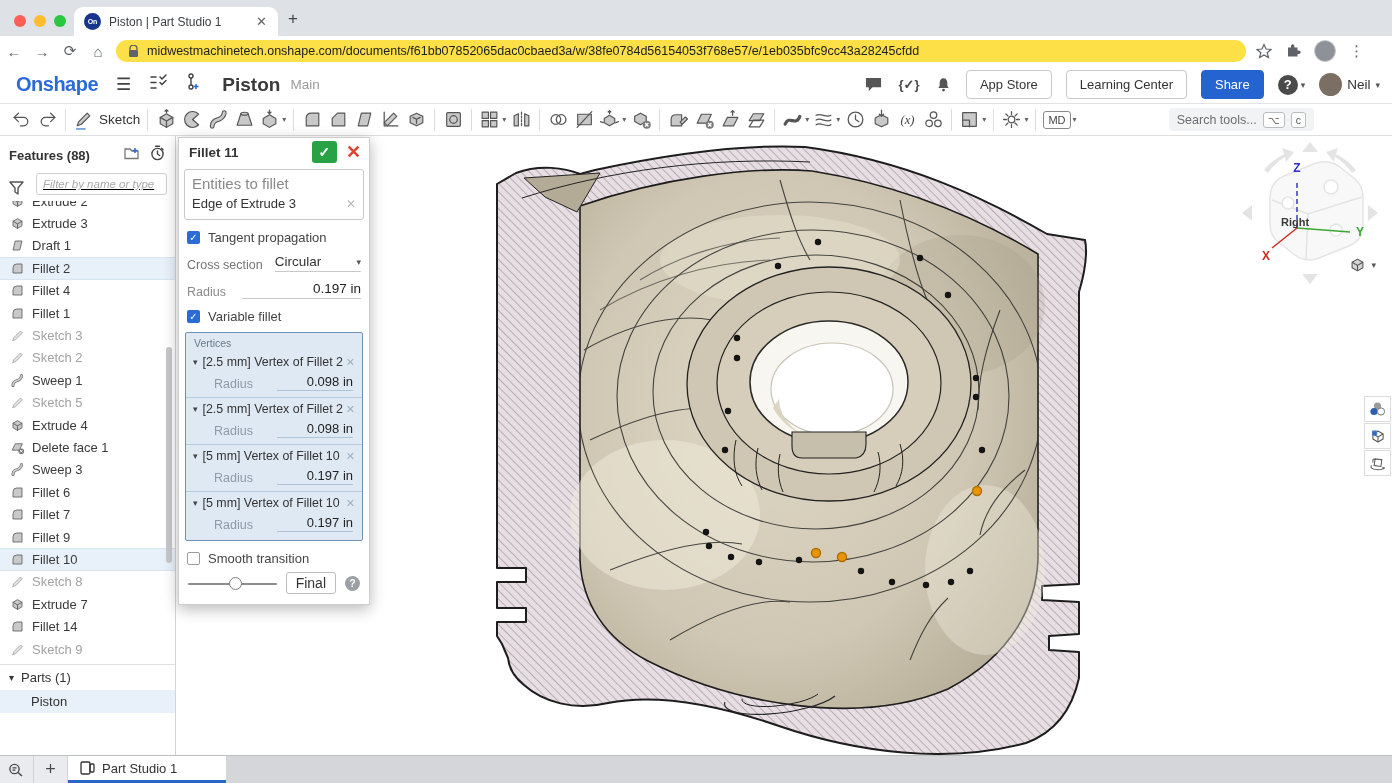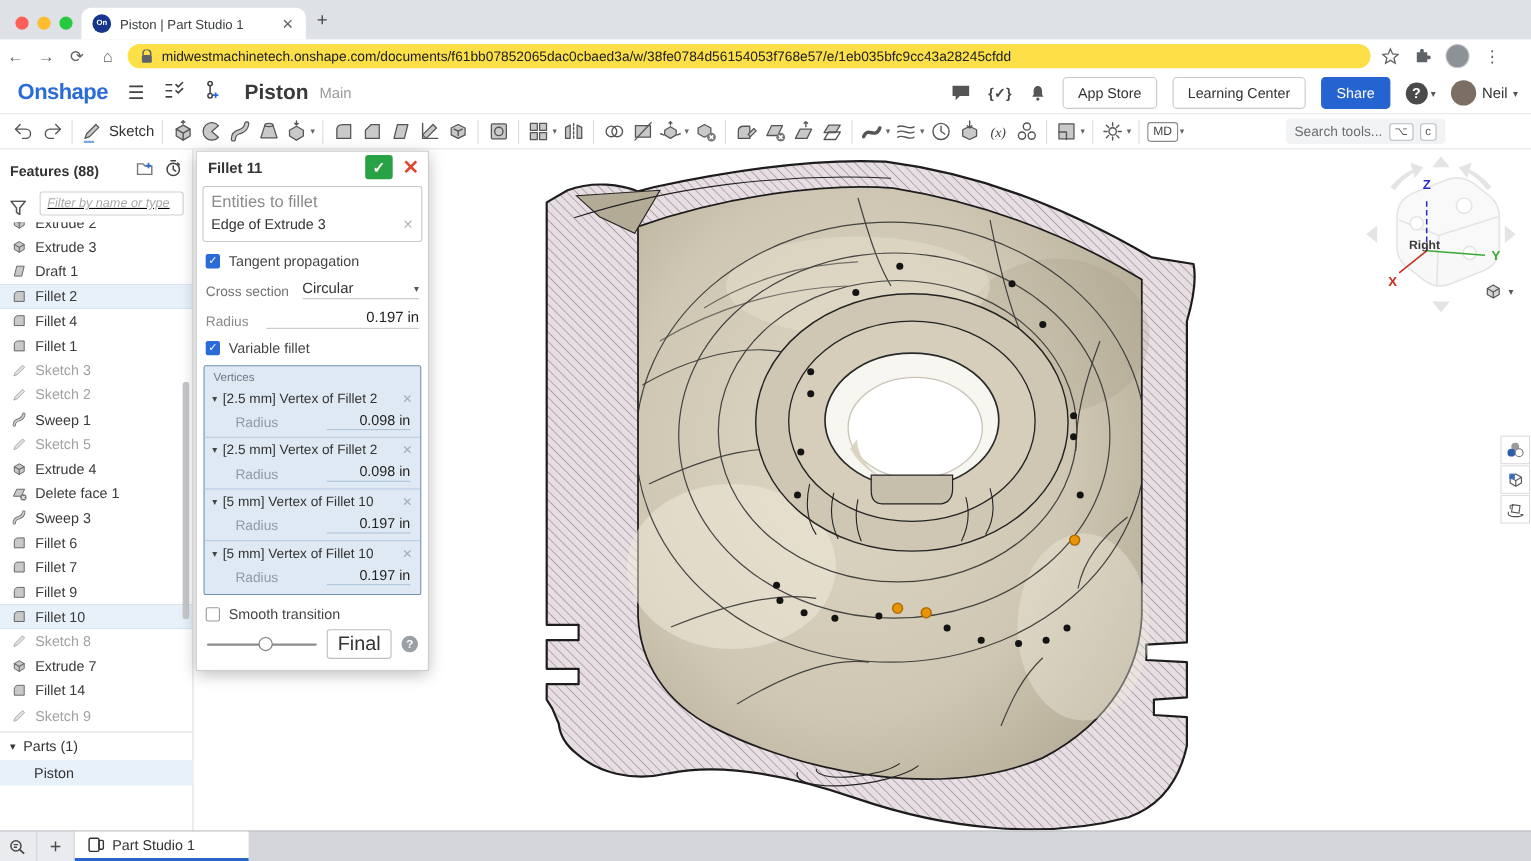--- a/index.html
+++ b/index.html
@@ -65,21 +65,21 @@
   .feat-row.sup .feat-label { color:#a2a2a2; }
   .feat-row.sup svg { opacity:0.55; }
   .feat-ic .f { fill:#c9c9c9; stroke:#666; stroke-width:1.2; stroke-linejoin:round; }
   .feat-ic .s { fill:none; stroke:#666; stroke-width:1.3; stroke-linecap:round; stroke-linejoin:round; }
   .parts-div { border-top:1px solid #e0e0e0; margin-top:4px; }
   .parts-head { display:flex; align-items:center; height:25px; padding-left:9px; gap:7px; font-size:13px; color:#333; }
   .part-row { display:flex; align-items:center; height:23px; padding-left:31px; font-size:13px; color:#333; background:var(--row-highlight); }
   .scroll-thumb { position:absolute; right:3px; top:211px; width:6px; height:216px; background:#c5c7ca; border-radius:3px; }
 
   
-  #dialog { position:absolute; left:178px; top:137px; width:212px; background:#fff; border:1px solid #cdcdcd; box-shadow:0 4px 14px rgba(0,0,0,.28); z-index:5; }
+  #dialog { position:absolute; left:178px; top:137px; width:192px; background:#fff; border:1px solid #cdcdcd; box-shadow:0 4px 14px rgba(0,0,0,.28); z-index:5; }
   .dlg-title { display:flex; align-items:center; height:28px; padding:0 8px 0 10px; }
   .dlg-title-text { font-size:13.5px; font-weight:bold; color:#333; flex:1; }
   .dlg-ok { width:25px; height:22px; background:var(--check-green); border-radius:3px; color:#fff; font-size:14px; font-weight:bold; display:grid; place-items:center; }
   .dlg-close { color:var(--close-red); font-size:18px; font-weight:bold; margin-left:9px; }
   .dlg-body { padding:3px 5px 6px; }
   .entities-box { border:1px solid #c9c9c9; border-radius:3px; padding:5px 7px 8px; position:relative; }
   .small-label { font-size:15px; color:#8a8a8a; }
   .entities-value { font-size:13px; color:#333; margin-top:4px; }
   .clear-x { position:absolute; right:7px; bottom:8px; color:#b8b8b8; font-size:12px; }
   .chk-row { display:flex; align-items:center; gap:8px; margin:10px 3px 6px; }
@@ -100,21 +100,21 @@
   .vtx-caret { font-size:9px; color:#444; }
   .vtx-label { flex:1; font-size:12.4px; color:#333; margin-left:5px; white-space:nowrap; }
   .vtx-x { color:#9fb0c0; font-size:11px; }
   .vtx-radius { display:flex; align-items:flex-end; margin:5px 2px 0 21px; }
   .vtx-rlabel { font-size:12.5px; color:#8d9aa8; flex:1; }
   .vtx-rval { font-size:13px; color:#222; border-bottom:1px solid #aec4d8; min-width:76px; text-align:right; padding-bottom:1px; }
   .dlg-bottom { display:flex; align-items:center; gap:9px; margin:6px 4px 4px; }
   .slider { flex:1; position:relative; height:15px; }
   .slider-track { position:absolute; left:0; right:0; top:7px; height:2px; background:#8d8d8d; border-radius:1px; }
   .slider-handle { position:absolute; top:1px; width:13px; height:13px; border-radius:50%; background:#fdfdfd; border:1.5px solid #7e7e7e; }
-  .final-btn { border:1px solid #bdbdbd; border-radius:3px; background:#fff; font-size:18px; color:#333; padding:2px 9px; }
+  .final-btn { border:1px solid #bdbdbd; border-radius:3px; background:#fff; font-size:14px; color:#333; padding:2px 9px; }
   .help-circle { width:15px; height:15px; border-radius:50%; background:#9aa0a6; color:#fff; font-size:10.5px; font-weight:bold; display:grid; place-items:center; flex:none; }
 
   
   #viewport { position:absolute; top:136px; left:176px; right:0; bottom:28px; background:#fff; overflow:hidden; }
   #pistonsvg { position:absolute; left:304px; top:4px; }
   #viewcube { position:absolute; right:8px; top:4px; width:148px; height:146px; }
   .vc-orient { font-size:11px; font-weight:bold; fill:#3a3a3a; }
   .vc-axis { font-size:12px; font-weight:bold; }
   #vc-settings { position:absolute; right:16px; top:120px; display:flex; align-items:center; gap:4px; }
   #rightstack { position:absolute; right:1px; top:260px; display:flex; flex-direction:column; gap:1px; }

